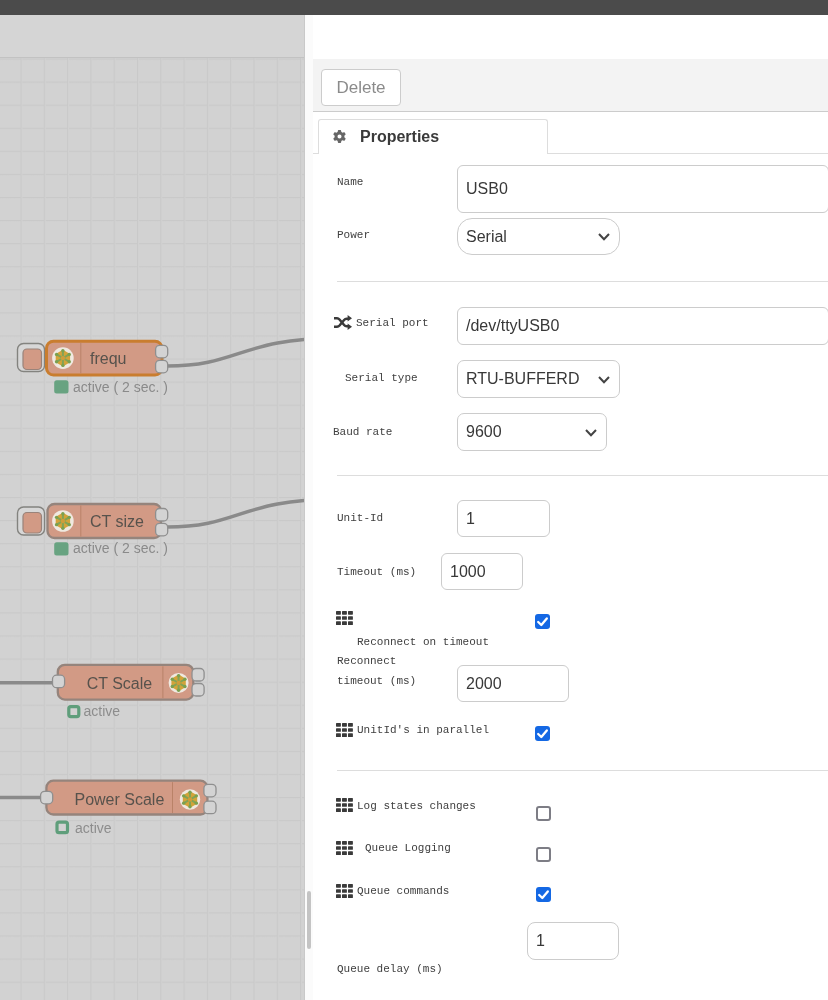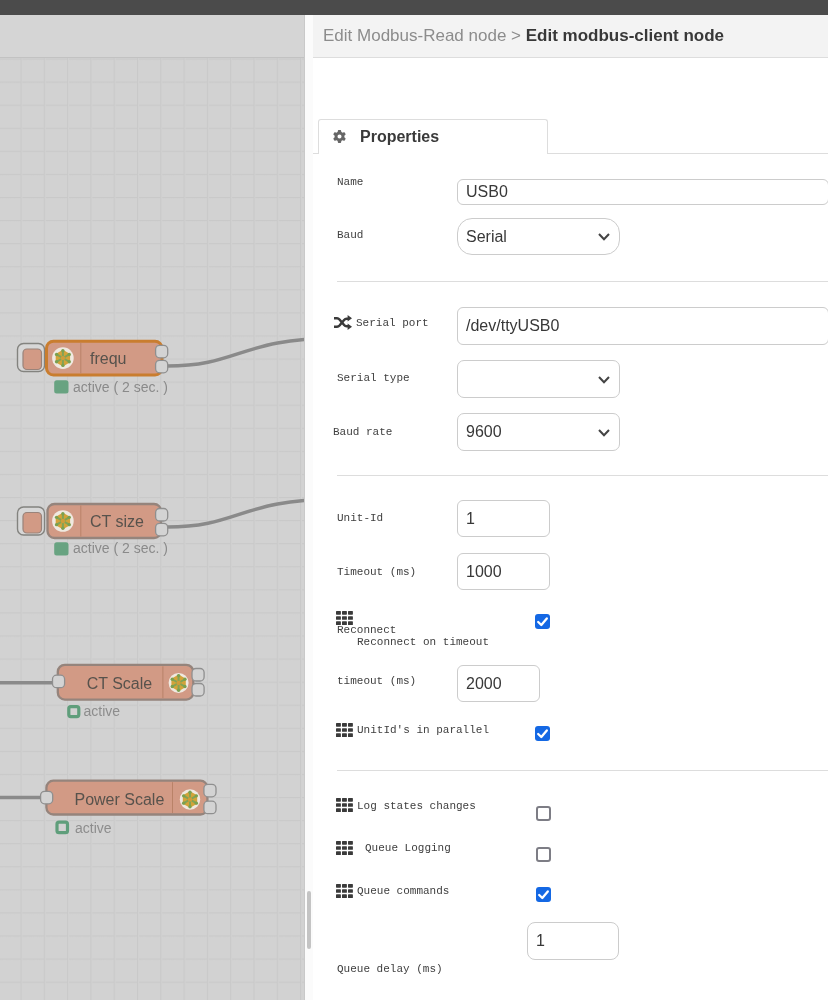--- a/index.html
+++ b/index.html
@@ -108,83 +108,86 @@
     <rect x="203.9" y="769.3" width="12.1" height="12.5" rx="4" fill="#d3d3d3" stroke="#8f8f8f" stroke-width="1.3"></rect>
     <rect x="203.9" y="786.2" width="12.1" height="12.5" rx="4" fill="#d3d3d3" stroke="#8f8f8f" stroke-width="1.3"></rect>
     <rect x="57" y="807.2" width="10.5" height="10.5" rx="2" fill="none" stroke="#5f9e7b" stroke-width="3.2"></rect>
     <text x="75" y="817.7" font-size="14" fill="#8d8d8d">active</text>
   </g>
 </svg>
 <div id="scrollstrip"></div>
 <div id="scrollthumb"></div>
 <div id="topbar"></div>
 <div id="panel">
-  <div id="phead"><span style="margin-left:10px">Edit Modbus-Read node</span> &gt; <span class="b">Edit modbus-client node</span></div>
+  <div id="ptoolbar">
+      <div id="delbtn">Delete</div>
+    </div>
   <div style="position:absolute;left:0;top:137.5px;width:515px;height:0;border-top:1px solid #ddd;"></div>
   <div id="tab" style="position:absolute;left:5px;top:103.5px;width:230px;height:35px;background:#fff;border:1px solid #ddd;border-bottom:none;border-radius:3px 3px 0 0;">
     <svg width="13" height="13" viewBox="0 0 512 512" style="position:absolute;left:14px;top:10.5px;">
         <path fill="#666" d="M495.9 166.6c3.2 8.7 .5 18.4-6.4 24.6l-43.3 39.4c1.1 8.3 1.7 16.8 1.7 25.4s-.6 17.1-1.7 25.4l43.3 39.4c6.9 6.2 9.6 15.9 6.4 24.6c-4.4 11.9-9.7 23.3-15.8 34.3l-4.7 8.1c-6.6 11-14 21.4-22.1 31.2c-5.9 7.2-15.7 9.6-24.5 6.8l-55.7-17.7c-13.4 10.3-28.2 18.9-44 25.4l-12.5 57.1c-2 9.1-9 16.3-18.2 17.8c-13.8 2.3-28 3.5-42.5 3.5s-28.7-1.2-42.5-3.5c-9.2-1.5-16.2-8.7-18.2-17.8l-12.5-57.1c-15.8-6.5-30.6-15.1-44-25.4L83.1 425.9c-8.8 2.8-18.6 .3-24.5-6.8c-8.1-9.8-15.5-20.2-22.1-31.2l-4.7-8.1c-6.1-11-11.4-22.4-15.8-34.3c-3.2-8.7-.5-18.4 6.4-24.6l43.3-39.4C64.6 273.1 64 264.6 64 256s.6-17.1 1.7-25.4L22.4 191.2c-6.9-6.2-9.6-15.9-6.4-24.6c4.4-11.9 9.7-23.3 15.8-34.3l4.7-8.1c6.6-11 14-21.4 22.1-31.2c5.9-7.2 15.7-9.6 24.5-6.8l55.7 17.7c13.4-10.3 28.2-18.9 44-25.4l12.5-57.1c2-9.1 9-16.3 18.2-17.8C227.3 1.2 241.5 0 256 0s28.7 1.2 42.5 3.5c9.2 1.5 16.2 8.7 18.2 17.8l12.5 57.1c15.8 6.5 30.6 15.1 44 25.4l55.7-17.7c8.8-2.8 18.6-.3 24.5 6.8c8.1 9.8 15.5 20.2 22.1 31.2l4.7 8.1c6.1 11 11.4 22.4 15.8 34.3zM256 336a80 80 0 1 0 0-160 80 80 0 1 0 0 160z"></path>
       </svg>
     <span style="position:absolute;left:41px;top:8px;font-size:16px;font-weight:bold;color:#3a3a3a;">Properties</span>
   </div>
   <div id="form">
     <div class="lbl" style="left:24px;top:156.5px;">Name</div>
-    <div class="inp" style="left:144px;top:164px;width:372px;height:26px;">
+    <div class="inp" style="left:144px;top:150px;width:372px;height:48px;">
         <span class="t">USB0</span>
       </div>
-    <div class="lbl" style="left:24px;top:209.5px;">Baud</div>
+    <div class="lbl" style="left:24px;top:209.5px;">Power</div>
     <div class="inp" style="left:144px;top:203px;width:163px;height:37px;border-radius:15px;">
         <span class="t">Serial</span>
         <svg width="12" height="8" viewBox="0 0 12 8" style="position:absolute;right:9px;top:14px;">
           <path d="M1,1 L6,6.3 L11,1" fill="none" stroke="#444" stroke-width="2"></path>
         </svg>
       </div>
     <div class="hr" style="top:266px;"></div>
     <svg width="18" height="15" viewBox="0 0 18 15" style="position:absolute;left:21px;top:300px;">
       <path d="M0,3.3 h3 c1.1,0 1.8,0.35 2.5,1.15 l4.6,5.6 c0.7,0.8 1.4,1.15 2.5,1.15 h1.4" fill="none" stroke="#3a3a3a" stroke-width="2.5"></path>
       <path d="M0,11.7 h3 c1.1,0 1.8,-0.35 2.5,-1.15 l4.6,-5.6 c0.7,-0.8 1.4,-1.15 2.5,-1.15 h1.4" fill="none" stroke="#3a3a3a" stroke-width="2.5"></path>
       <path d="M13.6,0 L18,3.3 L13.6,6.6 Z" fill="#3a3a3a"></path>
       <path d="M13.6,8.4 L18,11.7 L13.6,15 Z" fill="#3a3a3a"></path>
     </svg>
     <div class="lbl" style="left:43px;top:297.5px;">Serial port</div>
     <div class="inp" style="left:144px;top:292px;width:372px;height:38px;">
         <span class="t">/dev/ttyUSB0</span>
       </div>
-    <div class="lbl" style="left:24px;top:353px;">Serial type</div>
+    <div class="lbl" style="left:32px;top:353px;">Serial type</div>
     <div class="inp" style="left:144px;top:345px;width:163px;height:38px;border-radius:7px;">
+        <span class="t">RTU-BUFFERD</span>
         <svg width="12" height="8" viewBox="0 0 12 8" style="position:absolute;right:9px;top:15px;">
           <path d="M1,1 L6,6.3 L11,1" fill="none" stroke="#444" stroke-width="2"></path>
         </svg>
       </div>
     <div class="lbl" style="left:20px;top:406.5px;">Baud rate</div>
-    <div class="inp" style="left:144px;top:398px;width:163px;height:38px;border-radius:7px;">
+    <div class="inp" style="left:144px;top:398px;width:150px;height:38px;border-radius:7px;">
         <span class="t">9600</span>
         <svg width="12" height="8" viewBox="0 0 12 8" style="position:absolute;right:9px;top:15px;">
           <path d="M1,1 L6,6.3 L11,1" fill="none" stroke="#444" stroke-width="2"></path>
         </svg>
       </div>
     <div class="hr" style="top:460px;"></div>
     <div class="lbl" style="left:24px;top:493px;">Unit-Id</div>
     <div class="inp" style="left:144px;top:485px;width:93px;height:37px;">
         <span class="t">1</span>
       </div>
     <div class="lbl" style="left:24px;top:546.5px;">Timeout (ms)</div>
-    <div class="inp" style="left:144px;top:538px;width:93px;height:37px;">
+    <div class="inp" style="left:128px;top:538px;width:82px;height:37px;">
         <span class="t">1000</span>
       </div>
     <svg class="th" style="left:23px;top:595.5px;">
         <use href="#thicon"></use>
       </svg>
     <div class="lbl" style="left:44px;top:593px;margin-top:24px;">Reconnect on timeout</div>
     <div class="cbon" style="left:222px;top:598.8px;"><svg width="15" height="15" viewBox="0 0 15 15">
           <path d="M3.2,8 L6.3,11 L11.8,4.4" fill="none" stroke="#fff" stroke-width="2.3" stroke-linecap="round" stroke-linejoin="round"></path>
         </svg></div>
-    <div class="lbl" style="left:24px;top:605px;text-align:center;">Reconnect</div>
+    <div class="lbl" style="left:24px;top:636px;text-align:center;">Reconnect</div>
     <div class="lbl" style="left:24px;top:656px;">timeout (ms)</div>
-    <div class="inp" style="left:144px;top:650px;width:83px;height:37px;">
+    <div class="inp" style="left:144px;top:650px;width:112px;height:37px;">
         <span class="t">2000</span>
       </div>
     <svg class="th" style="left:23px;top:707.5px;">
         <use href="#thicon"></use>
       </svg>
     <div class="lbl" style="left:44px;top:705px;">UnitId's in parallel</div>
     <div class="cbon" style="left:222px;top:710.6px;"><svg width="15" height="15" viewBox="0 0 15 15">
           <path d="M3.2,8 L6.3,11 L11.8,4.4" fill="none" stroke="#fff" stroke-width="2.3" stroke-linecap="round" stroke-linejoin="round"></path>
         </svg></div>
     <div class="hr" style="top:755px;"></div>

